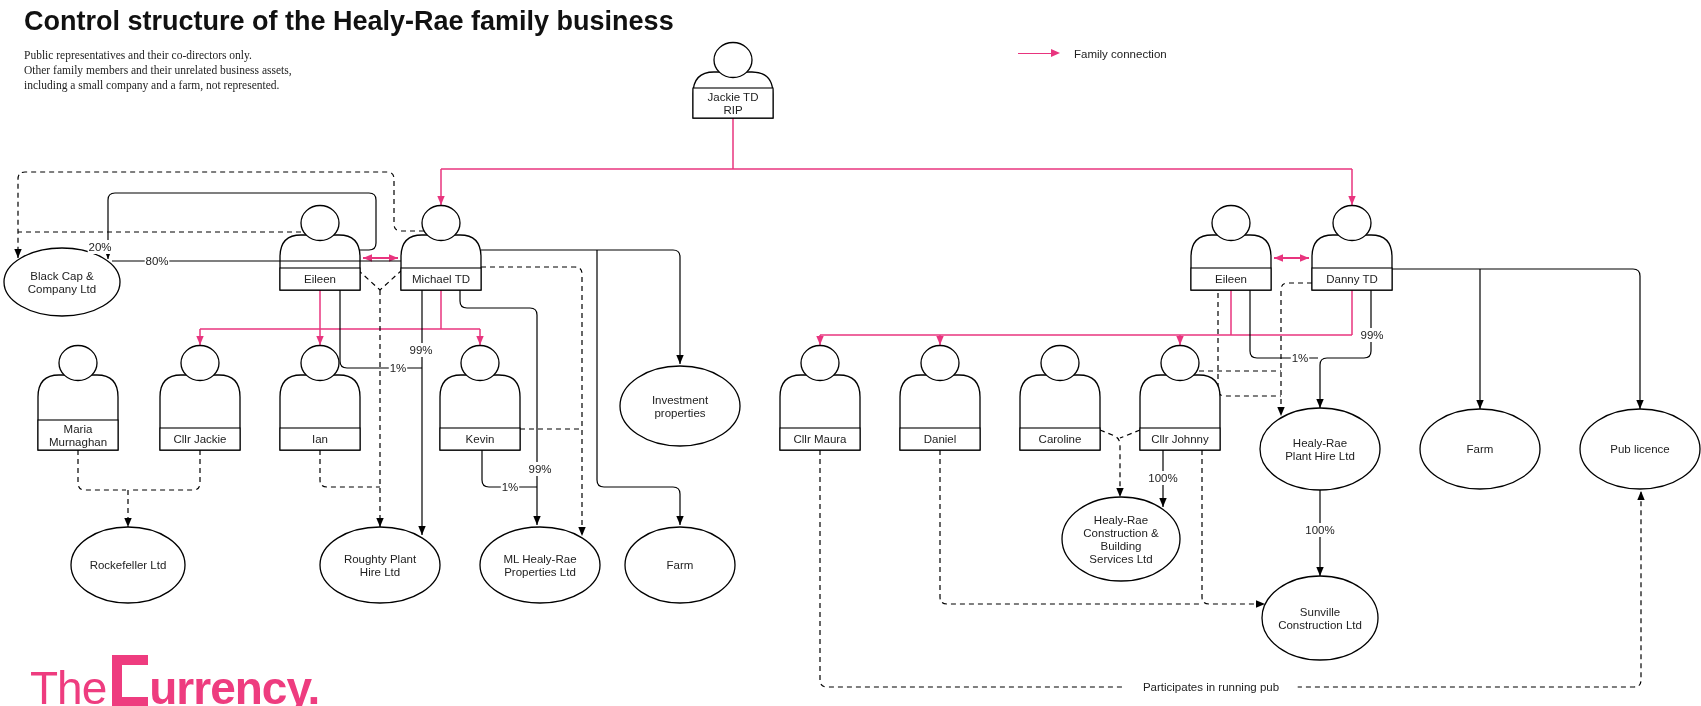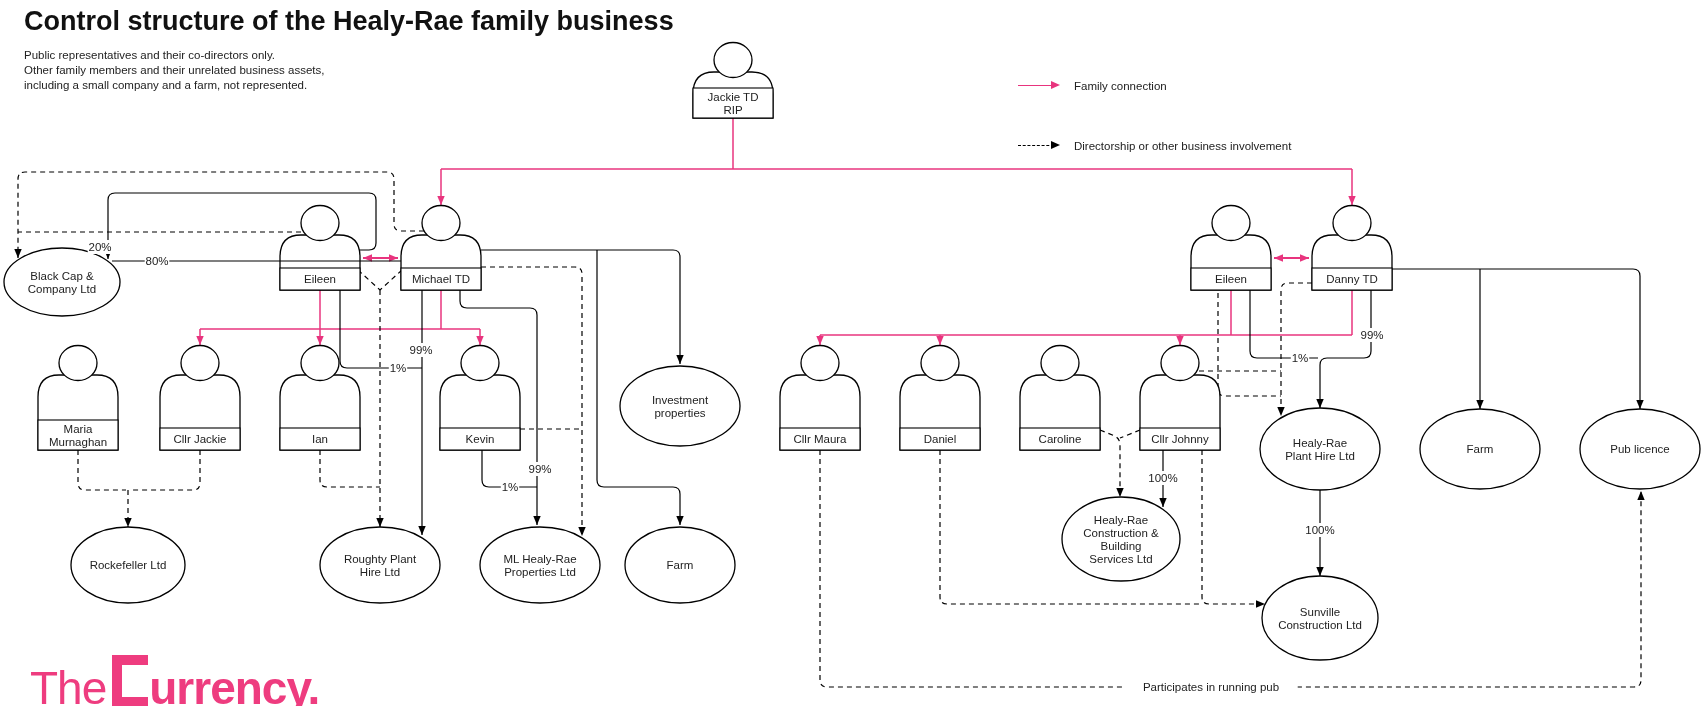--- a/index.html
+++ b/index.html
@@ -1,21 +1,21 @@
 <!DOCTYPE html>
 <html><head>
 <meta charset="utf-8">
 <style>
   html,body{margin:0;padding:0;background:#ffffff;}
   body{position:relative;width:1701px;height:706px;font-family:"Liberation Sans",sans-serif;overflow:hidden;}
   .hdr{position:absolute;left:24px;top:6px;}
   .title{font-size:27px;font-weight:bold;color:#111;letter-spacing:0px;}
-  .subtitle{position:absolute;left:24px;top:48px;font-size:11.5px;color:#222;line-height:15px;white-space:pre-line;}
+  .subtitle{position:absolute;left:24px;top:48px;font-size:11.5px;color:#222;line-height:15px;white-space:pre-line;font-family:Liberation Serif, serif;}
   .legend{position:absolute;left:1018px;top:40px;}
-  .legend-row{display:flex;align-items:center;height:28px;margin-top:32px;}
+  .legend-row{display:flex;align-items:center;height:28px;}
   .lg-swatch{position:relative;width:42px;height:0;margin-right:14px;}
   .lg-line{position:absolute;left:0;top:-1px;width:36px;border-top:1.6px solid #000;}
   .lg-line.pink{border-top-color:#e8347e;}
   .lg-line.dash{border-top-style:dashed;}
   .lg-head{position:absolute;right:0;top:-5px;width:0;height:0;border-left:9px solid #000;border-top:4.5px solid transparent;border-bottom:4.5px solid transparent;}
   .lg-head.pink{border-left-color:#e8347e;}
   .legend-label{font-size:11.5px;color:#222;}
   #diagram-svg{position:absolute;left:0;top:0;}
   .logo{position:absolute;left:30px;top:652px;color:#ee3c7f;white-space:nowrap;user-select:none;}
   .logo-the{font-size:46px;font-weight:400;letter-spacing:-1px;}
@@ -32,27 +32,20 @@
 Other family members and their unrelated business assets,
 including a small company and a farm, not represented.</div>
 
 <div class="legend">
   <div class="legend-row">
     <span class="lg-swatch">
         <span class="lg-line pink"></span>
         <span class="lg-head pink"></span>
       </span>
     <span class="legend-label">Family connection</span>
-  </div>
-  <div class="legend-row">
-    <span class="lg-swatch">
-        <span class="lg-line dash"></span>
-        <span class="lg-head"></span>
-      </span>
-    <span class="legend-label">Directorship or other business involvement</span>
   </div>
 </div>
 
 <svg id="diagram-svg" width="1701" height="706" viewBox="0 0 1701 706">
     <defs>
       <marker id="mP" markerUnits="userSpaceOnUse" markerWidth="11" markerHeight="9" refX="10" refY="4.5" orient="auto-start-reverse">
         <path d="M1,0.8 L10,4.5 L1,8.2 Z" fill="#e8347e"></path>
       </marker>
       <marker id="mB" markerUnits="userSpaceOnUse" markerWidth="11" markerHeight="9" refX="10" refY="4.5" orient="auto-start-reverse">
         <path d="M1,0.8 L10,4.5 L1,8.2 Z" fill="#000000"></path>

